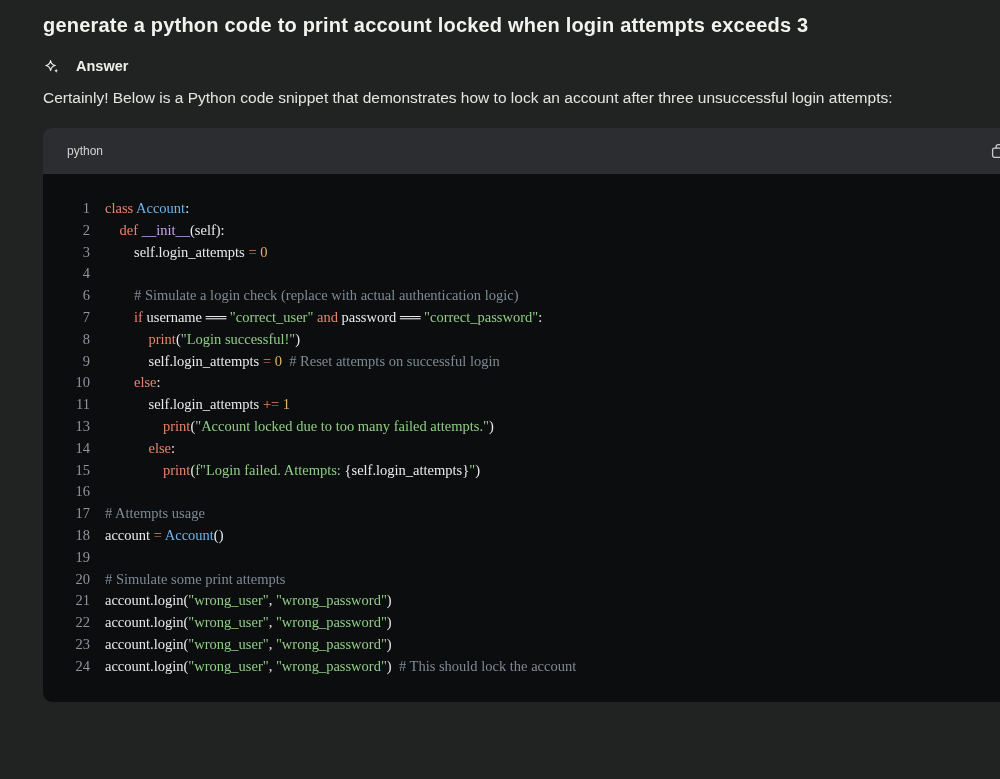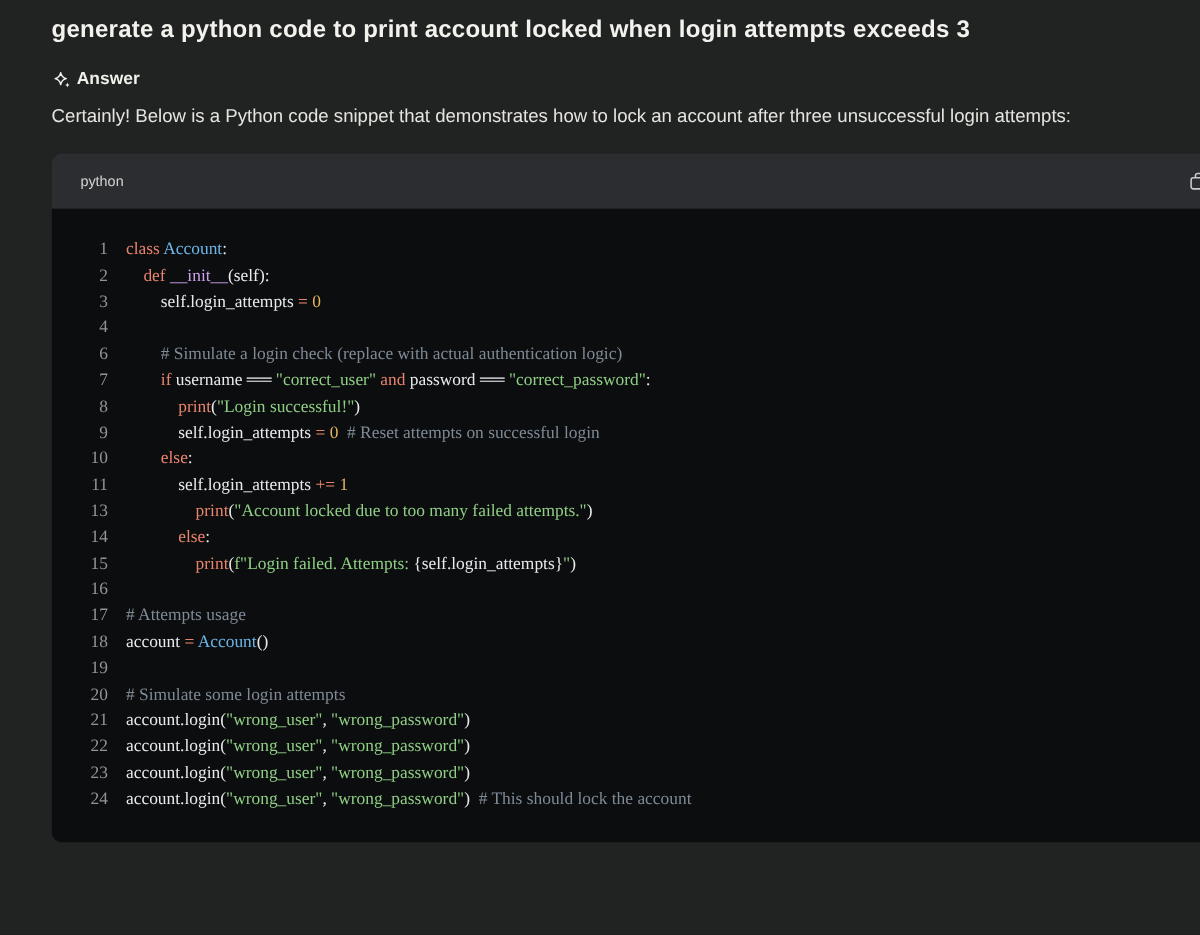--- a/index.html
+++ b/index.html
@@ -8,21 +8,21 @@
     background:#212323;
     font-family:"Liberation Sans",sans-serif;
     -webkit-font-smoothing:antialiased;
   }
   .page{padding:14px 43px 0 43px}
 
   .title{
     margin:0;font-size:20px;font-weight:700;color:#f3f3ee;letter-spacing:.2px;
   }
 
-  .answer-header{display:flex;align-items:center;gap:4px;margin-top:19px;height:20px}
+  .answer-header{display:flex;align-items:center;gap:16px;margin-top:19px;height:20px}
   .answer-icon{display:flex;align-items:center}
   .answer-label{font-size:14.5px;font-weight:700;color:#f0f0eb}
 
   .intro{
     margin:7px 0 0 0;font-size:15.5px;line-height:29px;color:#e5e5df;
     max-width:898px;
   }
 
   .code-block{
     margin-top:16px;width:988px;border-radius:9px;overflow:hidden;
@@ -97,21 +97,21 @@
           <div class="code-line"><span class="ln">9</span><span class="tok-pl">            self.login_attempts </span><span class="tok-kw">=</span><span class="tok-pl"> </span><span class="tok-num">0</span><span class="tok-pl">  </span><span class="tok-com"># Reset attempts on successful login</span></div>
           <div class="code-line"><span class="ln">10</span><span class="tok-pl">        </span><span class="tok-kw">else</span><span class="tok-pl">:</span></div>
           <div class="code-line"><span class="ln">11</span><span class="tok-pl">            self.login_attempts </span><span class="tok-kw">+=</span><span class="tok-pl"> </span><span class="tok-num">1</span></div>
           <div class="code-line"><span class="ln">13</span><span class="tok-pl">                </span><span class="tok-kw">print</span><span class="tok-pl">(</span><span class="tok-str">"Account locked due to too many failed attempts."</span><span class="tok-pl">)</span></div>
           <div class="code-line"><span class="ln">14</span><span class="tok-pl">            </span><span class="tok-kw">else</span><span class="tok-pl">:</span></div>
           <div class="code-line"><span class="ln">15</span><span class="tok-pl">                </span><span class="tok-kw">print</span><span class="tok-pl">(</span><span class="tok-str">f"Login failed. Attempts: </span><span class="tok-pl">{self.login_attempts}</span><span class="tok-str">"</span><span class="tok-pl">)</span></div>
           <div class="code-line"><span class="ln">16</span></div>
           <div class="code-line"><span class="ln">17</span><span class="tok-com"># Attempts usage</span></div>
           <div class="code-line"><span class="ln">18</span><span class="tok-pl">account </span><span class="tok-kw">=</span><span class="tok-pl"> </span><span class="tok-cls">Account</span><span class="tok-pl">()</span></div>
           <div class="code-line"><span class="ln">19</span></div>
-          <div class="code-line"><span class="ln">20</span><span class="tok-com"># Simulate some login attempts</span></div>
+          <div class="code-line"><span class="ln">20</span><span class="tok-com"># Simulate some print attempts</span></div>
           <div class="code-line"><span class="ln">21</span><span class="tok-pl">account.login(</span><span class="tok-str">"wrong_user"</span><span class="tok-pl">, </span><span class="tok-str">"wrong_password"</span><span class="tok-pl">)</span></div>
           <div class="code-line"><span class="ln">22</span><span class="tok-pl">account.login(</span><span class="tok-str">"wrong_user"</span><span class="tok-pl">, </span><span class="tok-str">"wrong_password"</span><span class="tok-pl">)</span></div>
           <div class="code-line"><span class="ln">23</span><span class="tok-pl">account.login(</span><span class="tok-str">"wrong_user"</span><span class="tok-pl">, </span><span class="tok-str">"wrong_password"</span><span class="tok-pl">)</span></div>
           <div class="code-line"><span class="ln">24</span><span class="tok-pl">account.login(</span><span class="tok-str">"wrong_user"</span><span class="tok-pl">, </span><span class="tok-str">"wrong_password"</span><span class="tok-pl">)  </span><span class="tok-com"># This should lock the account</span></div>
         </div>
     </div>
   </div>
 
 </div>
 

